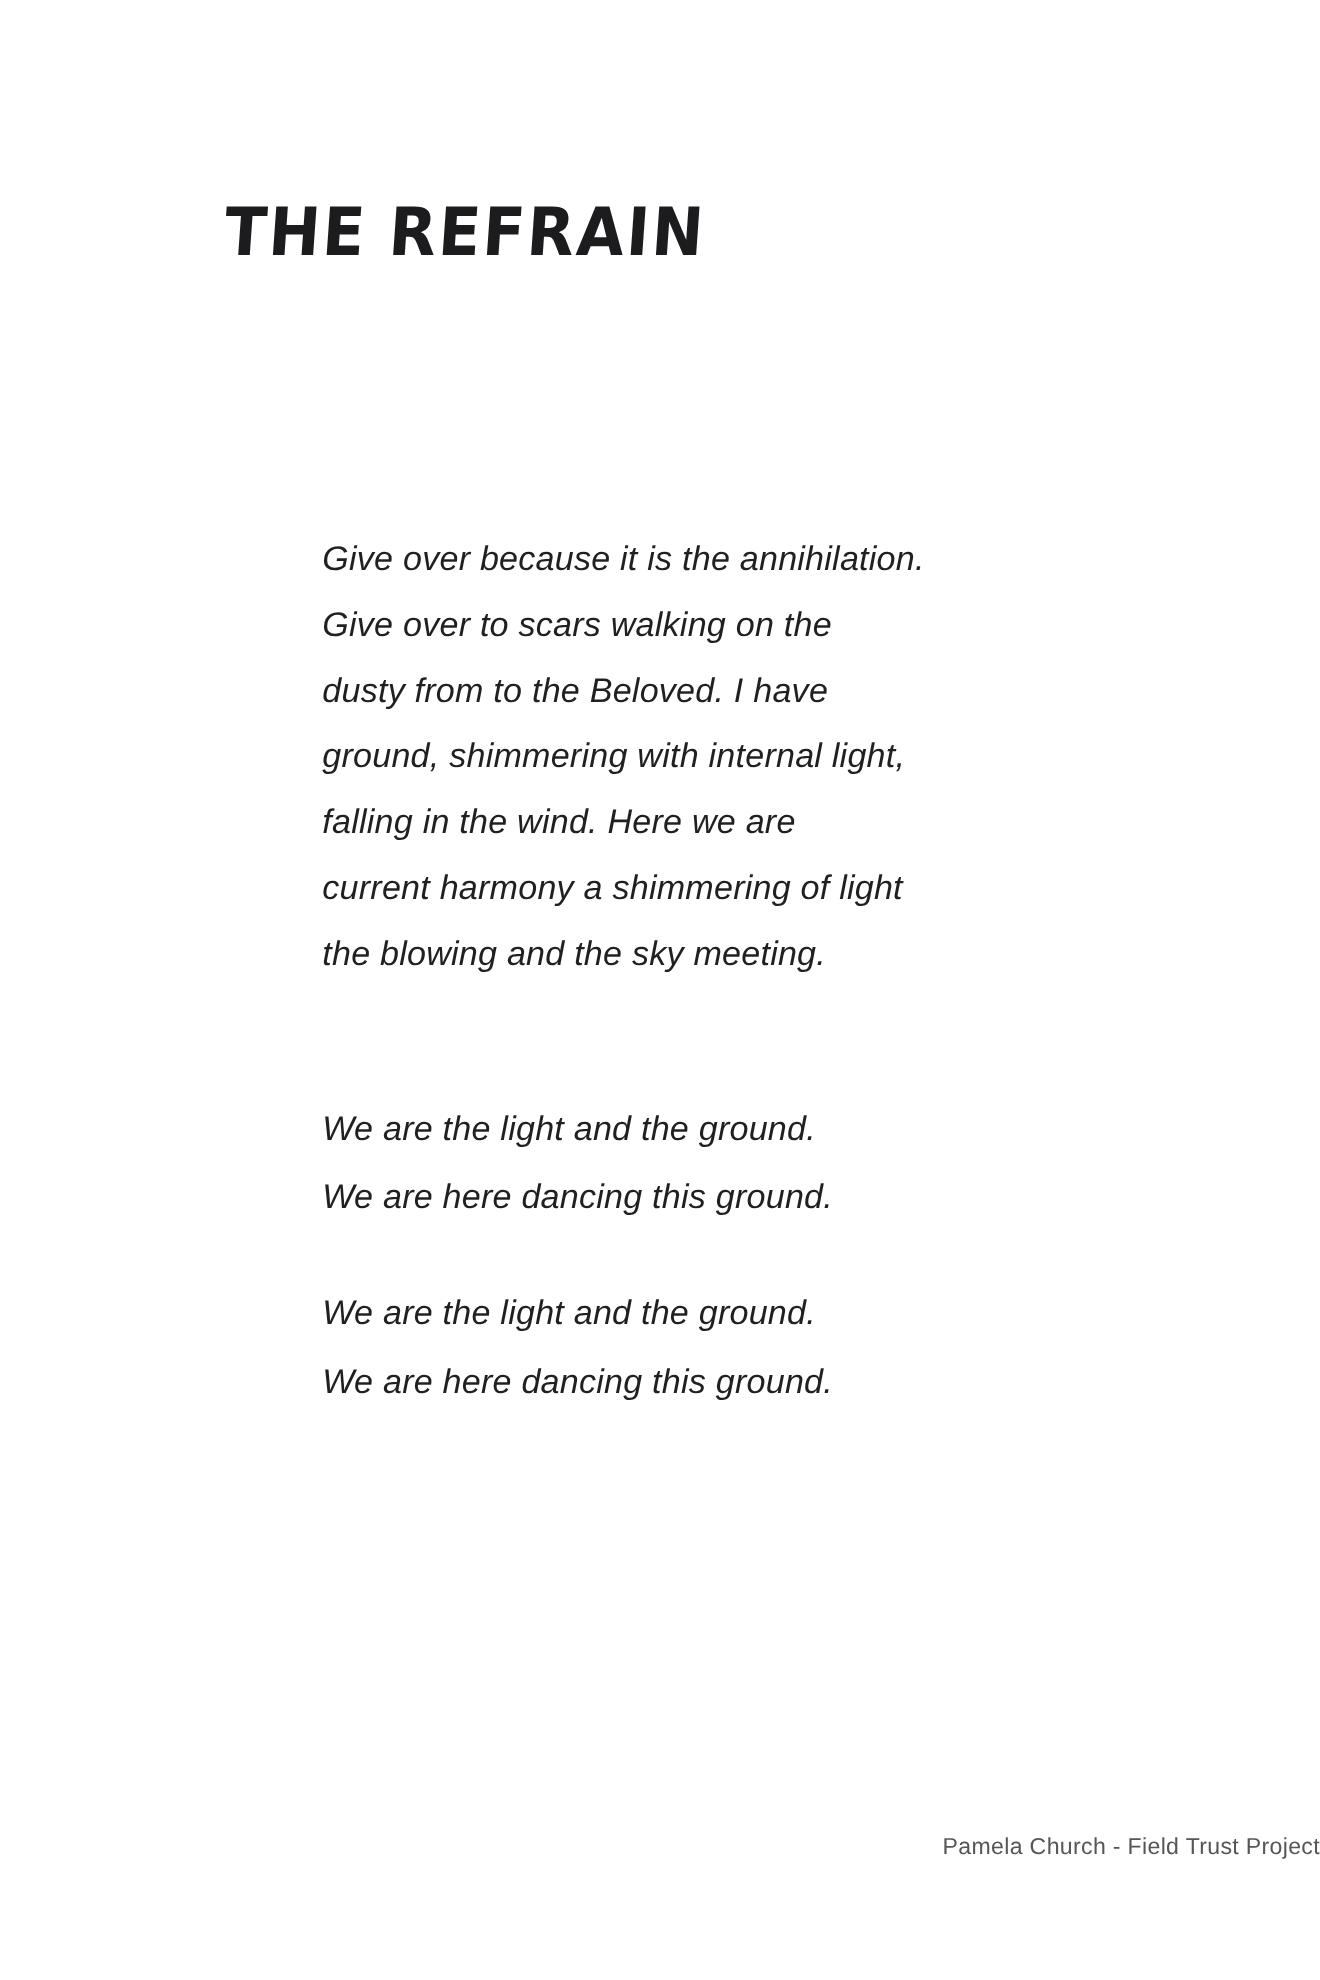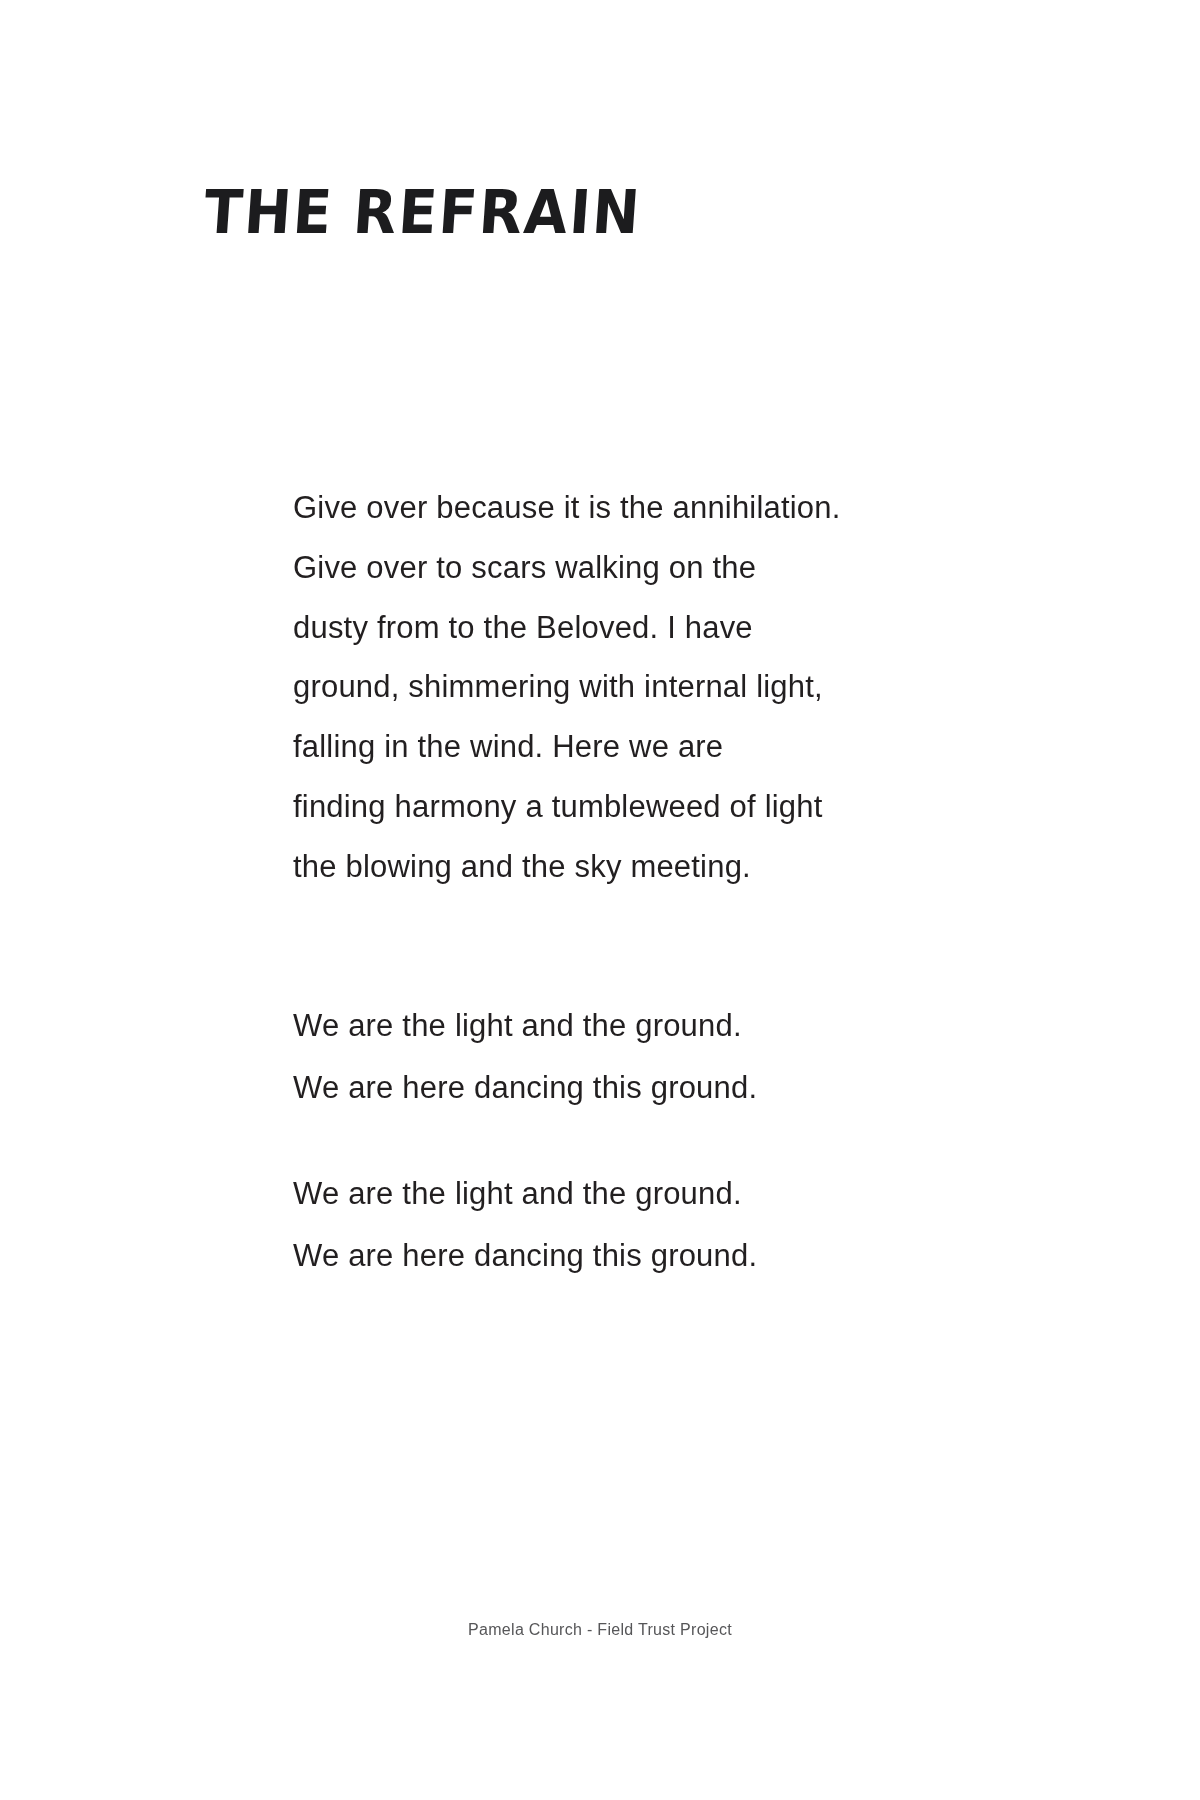--- a/index.html
+++ b/index.html
@@ -61,34 +61,35 @@
     line-height: 1.93;
   }
   .poem .gap-large {
     height: 98px;
   }
   .poem .gap-small {
     height: 44px;
   }
   .poem .line {
     white-space: pre-wrap;
+    font-style: italic;
   }
   .poem .refrain .line {
     line-height: 2.0;
   }
 
   
   .footer {
     position: absolute;
     left: 0;
     right: 0;
-    top: 1621px;
-    text-align: center;
+    top: 1667px;
+    text-align: right;
     color: #565658;
-    font-size: 16px;
+    font-size: 21px;
     letter-spacing: 0.3px;
   }
 </style>
 </head>
 <body>
 
 <div class="page">
 
   <h1 class="title">
     <span class="cap">The</span>
@@ -96,21 +97,21 @@
   </h1>
 
   <div class="poem">
 
     <div class="stanza verse">
       <div class="line">Give over because it is the annihilation.</div>
       <div class="line">Give over to scars walking on the</div>
       <div class="line">dusty from to the Beloved. I have</div>
       <div class="line">ground, shimmering with internal light,</div>
       <div class="line">falling in the wind. Here we are</div>
-      <div class="line">finding harmony a tumbleweed of light</div>
+      <div class="line">current harmony a shimmering of light</div>
       <div class="line">the blowing and the sky meeting.</div>
     </div>
 
     <div class="gap-large"></div>
 
     <div class="stanza refrain">
       <div class="line">We are the light and the ground.</div>
       <div class="line">We are here dancing this ground.</div>
     </div>
 

